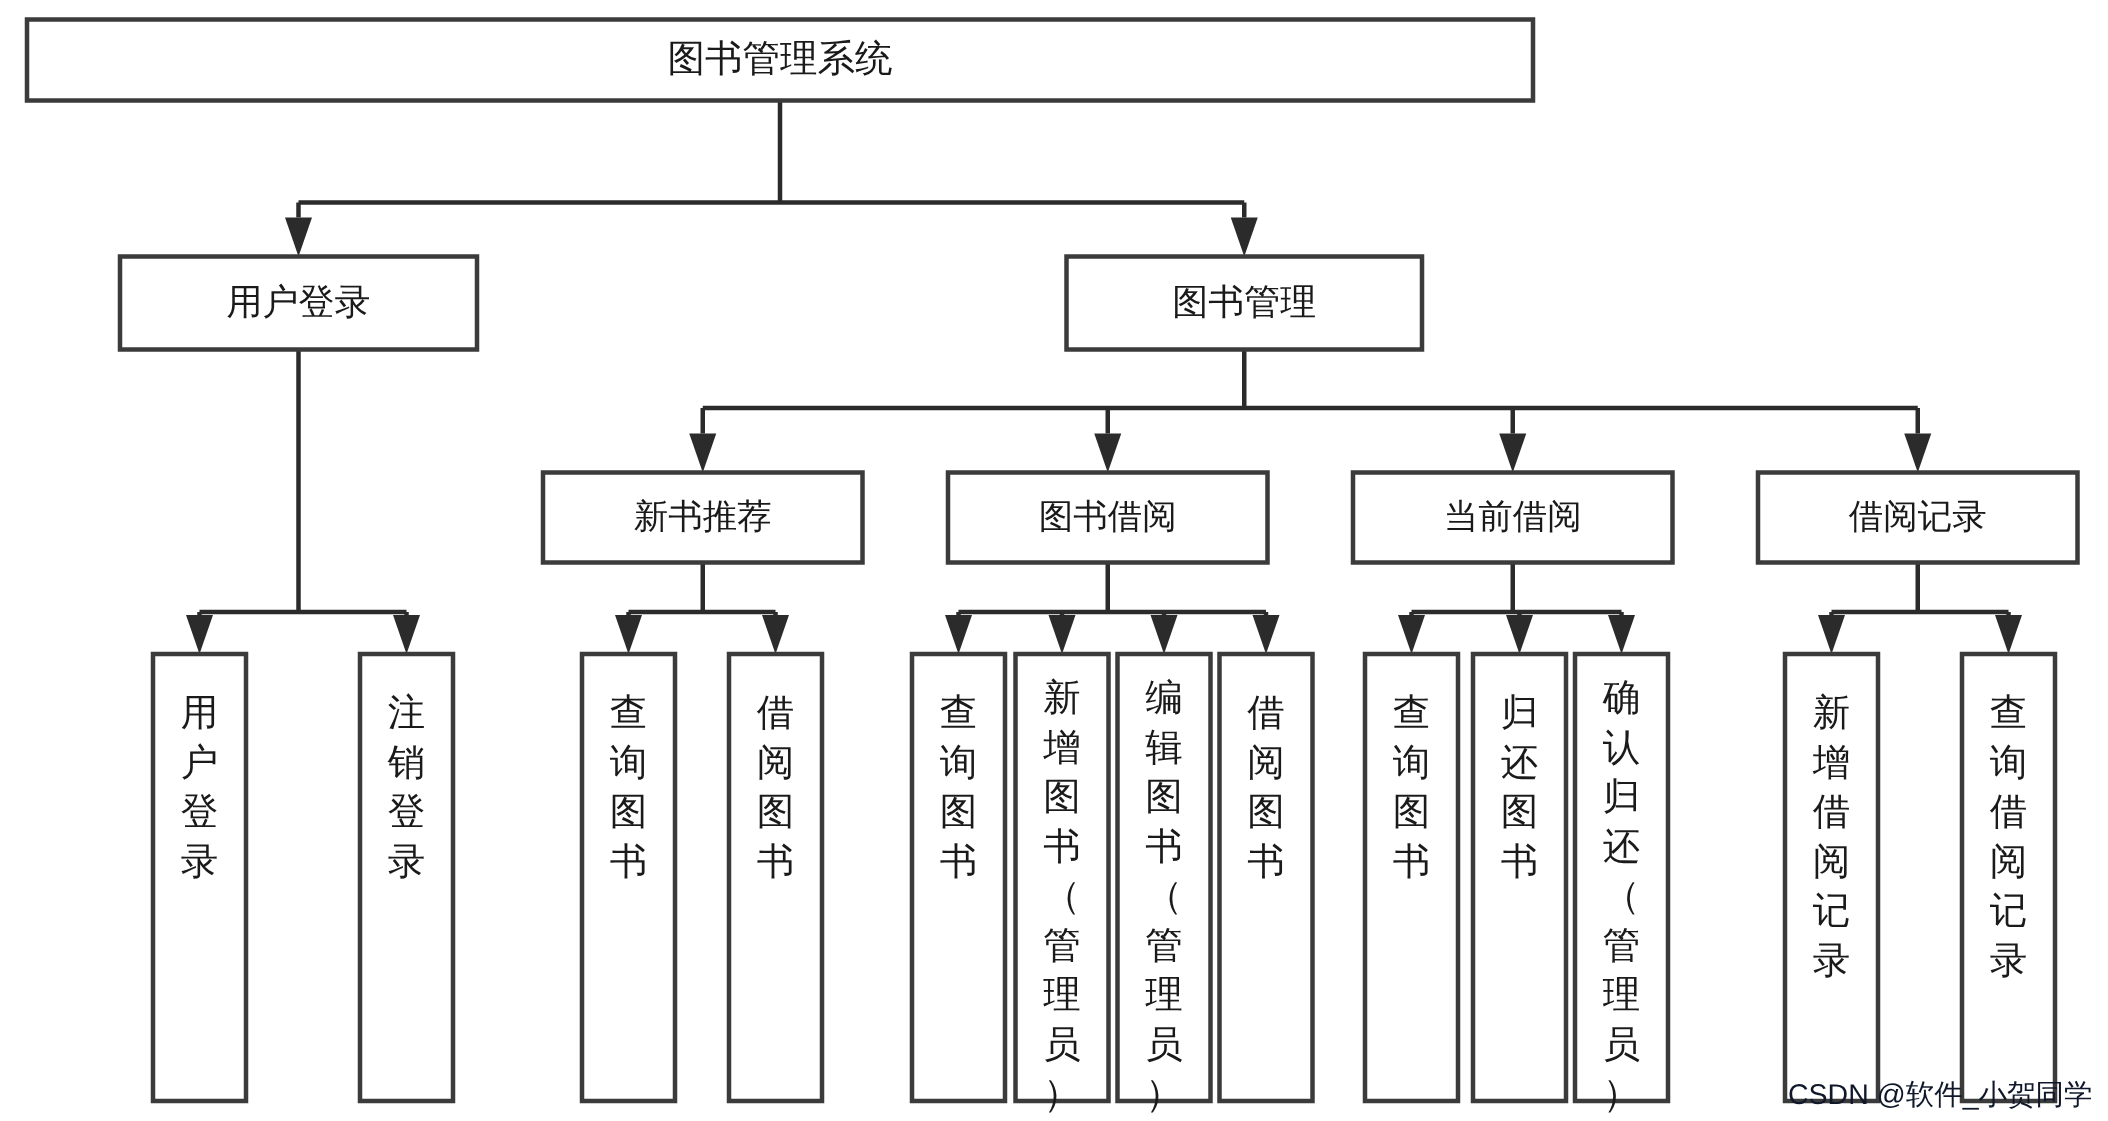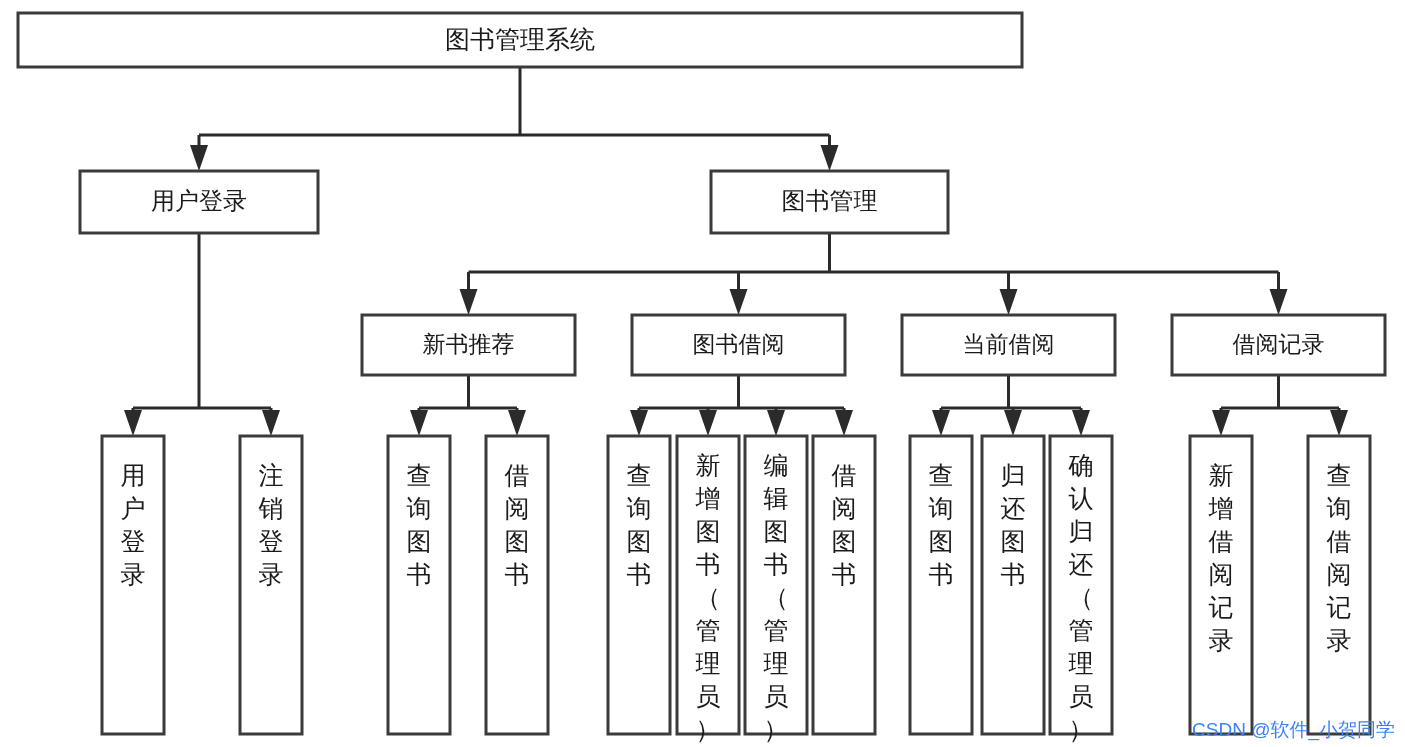--- a/index.html
+++ b/index.html
@@ -53,21 +53,21 @@
   .arrow-head {
     fill: #2b2b2b;
     stroke: none;
   }
   .watermark {
     position: absolute;
     right: 10px;
     bottom: 4px;
     font-family: "Liberation Sans", "DejaVu Sans", sans-serif;
     font-size: 19px;
-    color: #3b82f6;
+    color: #0f172a;
     white-space: nowrap;
     user-select: none;
   }
 </style>
 </head>
 <body>
 
 <div id="diagram-root">
 
   <svg id="tree-svg" viewBox="0 0 1405 747">

